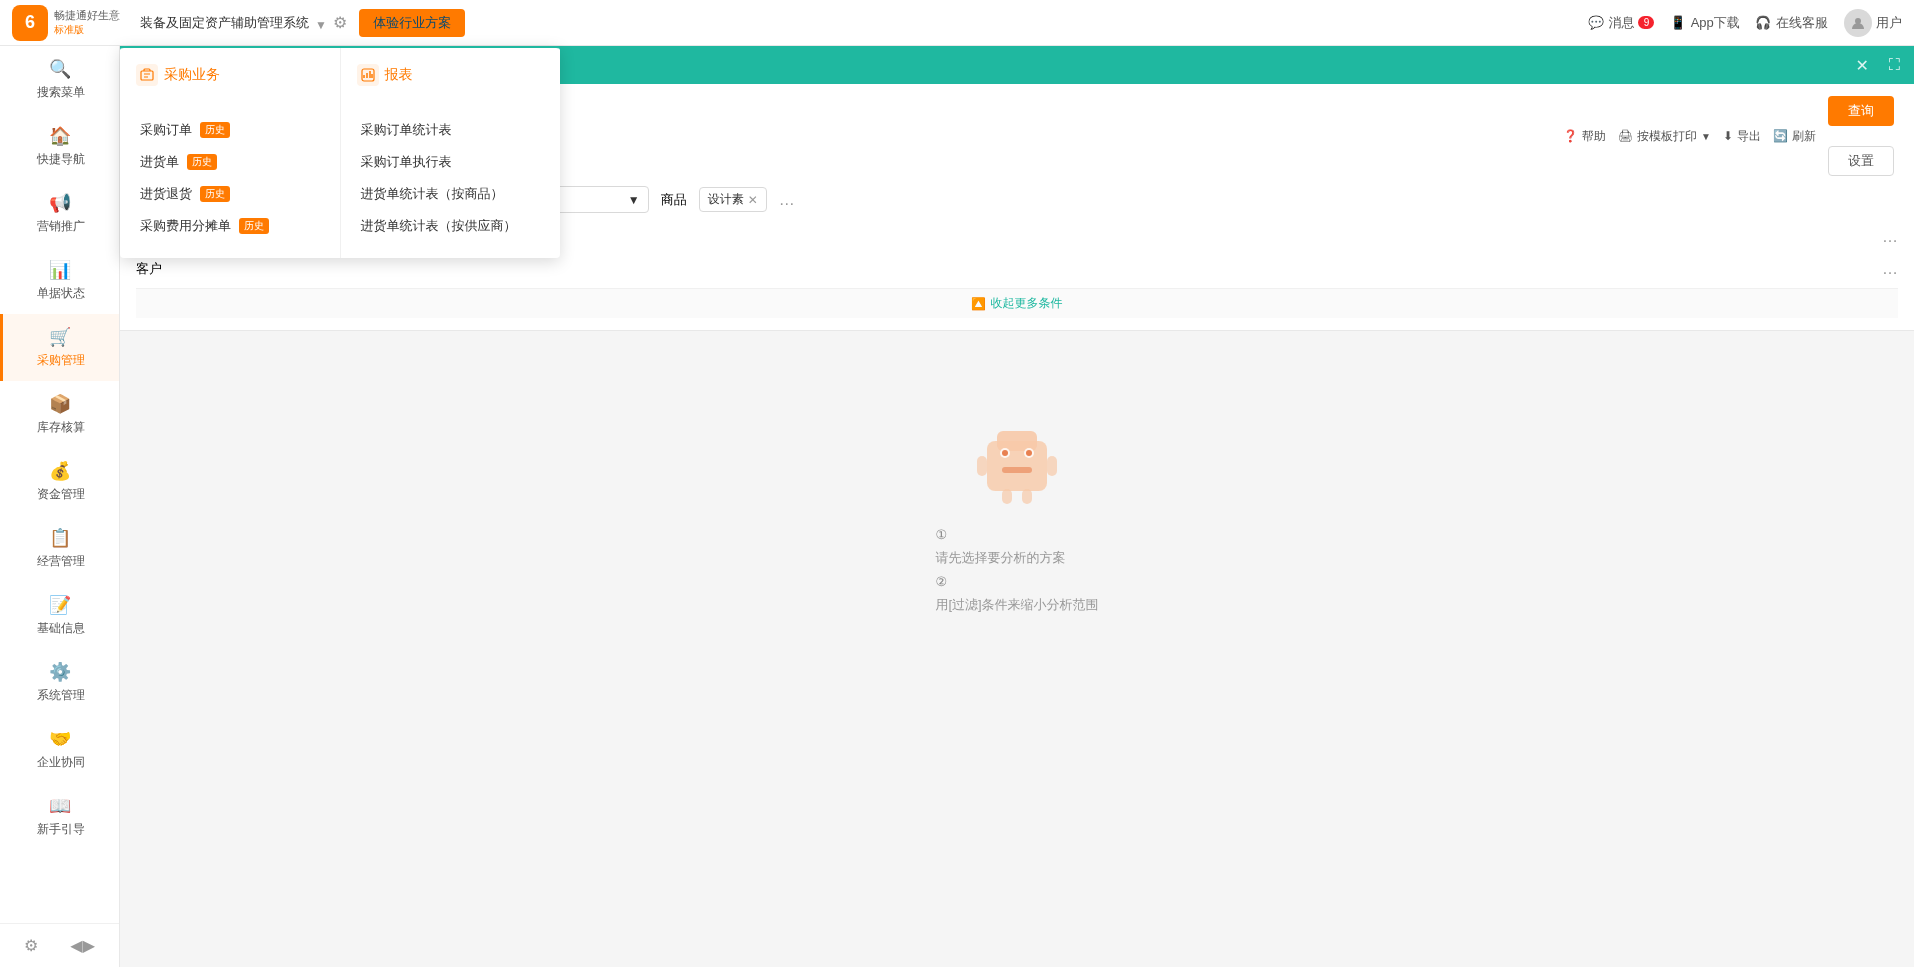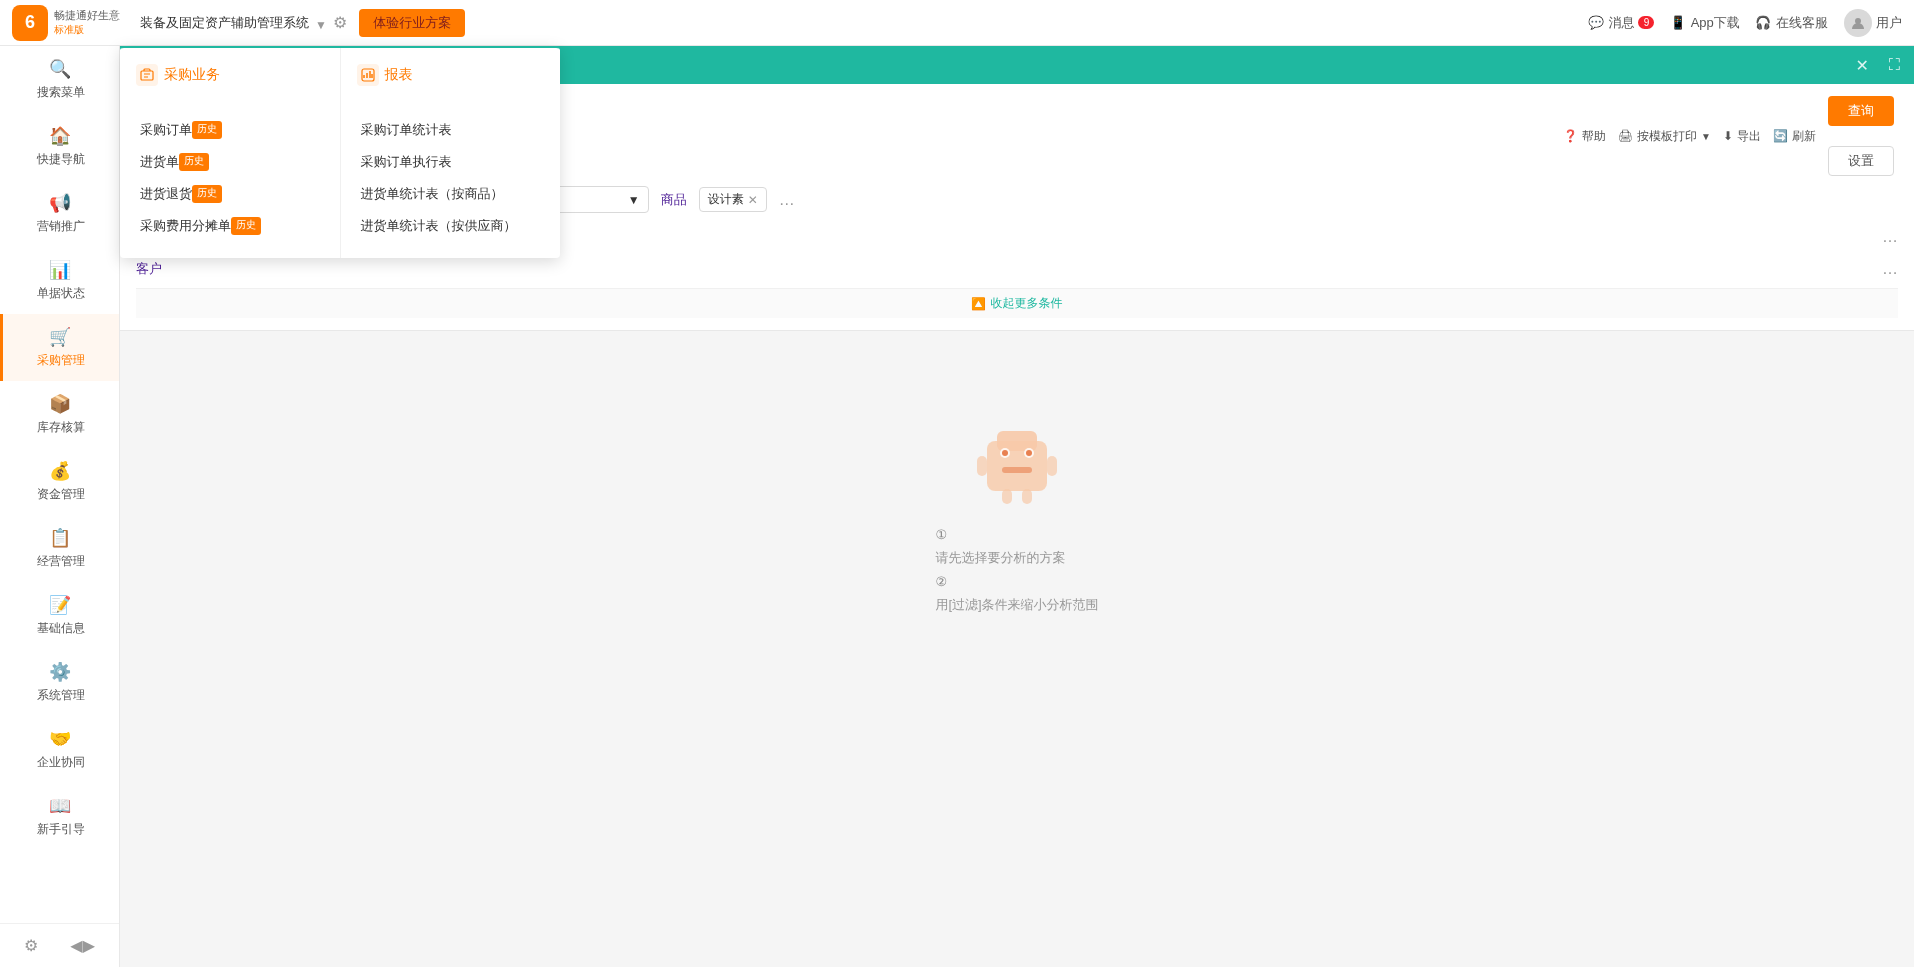--- a/index.html
+++ b/index.html
@@ -20,21 +20,21 @@
       color: #fff; font-size: 18px; font-weight: bold;
     }
     .logo-text { font-size: 11px; color: #666; line-height: 1.3; }
     .logo-badge { font-size: 10px; color: #ff7a00; }
     .system-title {
       display: flex; align-items: flex-end; gap: 6px;
       font-size: 13px; color: #333; flex: 0 0 auto;
     }
     .system-title span { cursor: pointer; }
     .industry-btn {
-      background: #ff7a00; color: #7f1d1d; border: none;
+      background: #ff7a00; color: #0c4a6e; border: none;
       padding: 5px 14px; border-radius: 4px; font-size: 13px; cursor: pointer;
       margin-left: 4px;
     }
     .topbar-right {
       margin-left: auto; display: flex; align-items: center; gap: 16px;
     }
     .topbar-right-item {
       display: flex; align-items: center; gap: 4px;
       color: #555; font-size: 13px; cursor: pointer;
     }
@@ -109,21 +109,21 @@
       display: flex; align-items: center; justify-content: flex-end;
       gap: 12px; margin-bottom: 10px; padding-right: 4px;
     }
     .filter-toolbar-btn {
       display: flex; align-items: center; gap: 4px;
       color: #555; font-size: 12px; cursor: pointer;
     }
     .filter-row {
       display: flex; align-items: center; gap: 12px; margin-bottom: 10px; flex-wrap: wrap;
     }
-    .filter-label { color: #4c1d95; font-size: 13px; white-space: nowrap; text-align: right; }
+    .filter-label { color: #000000; font-size: 13px; white-space: nowrap; text-align: right; }
     .filter-input {
       border: 1px solid #d9d9d9; border-radius: 4px; padding: 4px 8px;
       font-size: 12px; color: #333; background: #fff; min-width: 80px;
     }
     .filter-select {
       border: 1px solid #d9d9d9; border-radius: 4px; padding: 4px 8px;
       font-size: 12px; color: #333; background: #fff; min-width: 120px;
       display: flex; align-items: center; justify-content: space-between; cursor: pointer;
     }
     .filter-tag {
@@ -173,21 +173,21 @@
     .dropdown-col-title {
       display: flex; align-items: center; gap: 6px;
       font-size: 14px; color: #ff7a00; font-weight: 500; margin-bottom: 28px;
     }
     .dropdown-col-title .col-icon {
       width: 22px; height: 22px; background: #fff3e8;
       border-radius: 4px; display: flex; align-items: center; justify-content: center;
       font-size: 12px;
     }
     .dropdown-item {
-      display: flex; gap: 0;
+      display: flex; align-items: center; gap: 8px;
       padding: 7px 4px; cursor: pointer; color: #333; font-size: 13px;
     }
     .history-badge {
       background: #ff7a00; color: #fff; font-size: 10px;
       padding: 1px 5px; border-radius: 3px;
     }
   </style>
 </head>
 <body>
 

